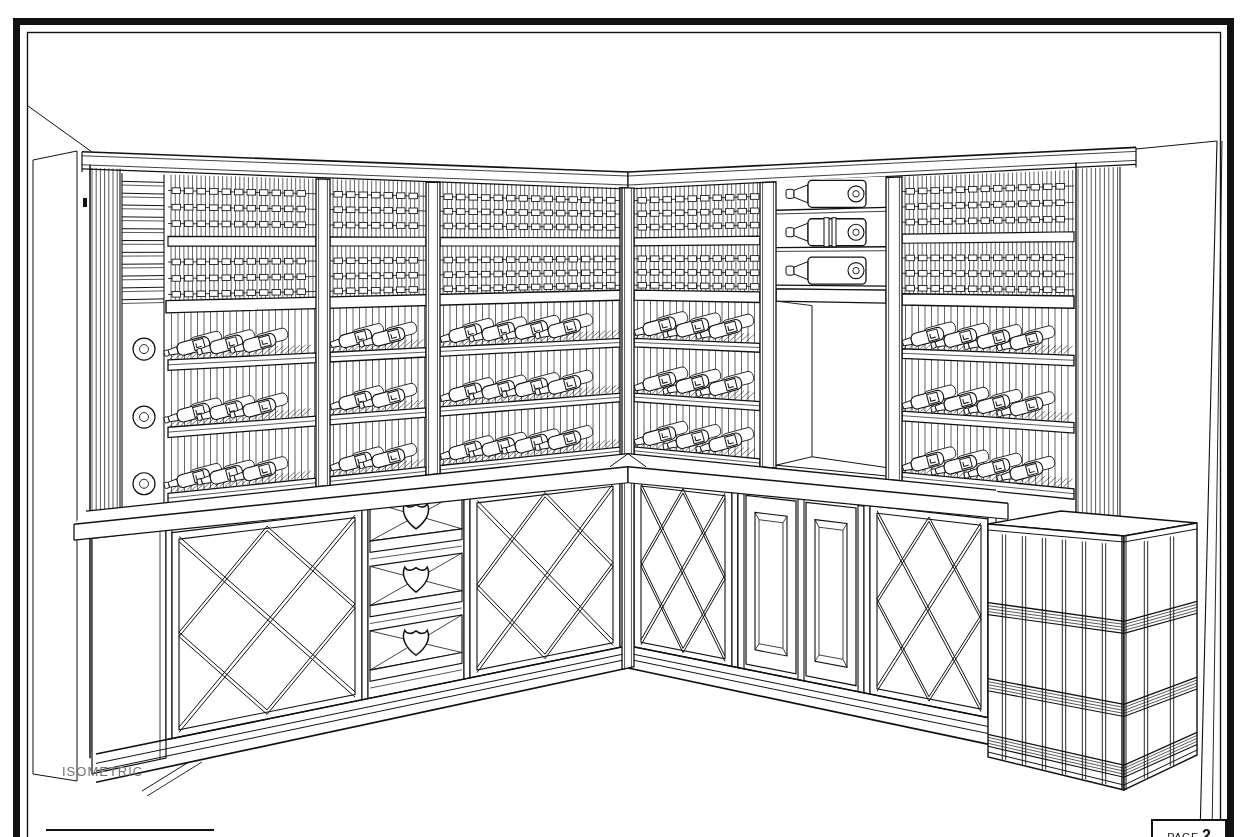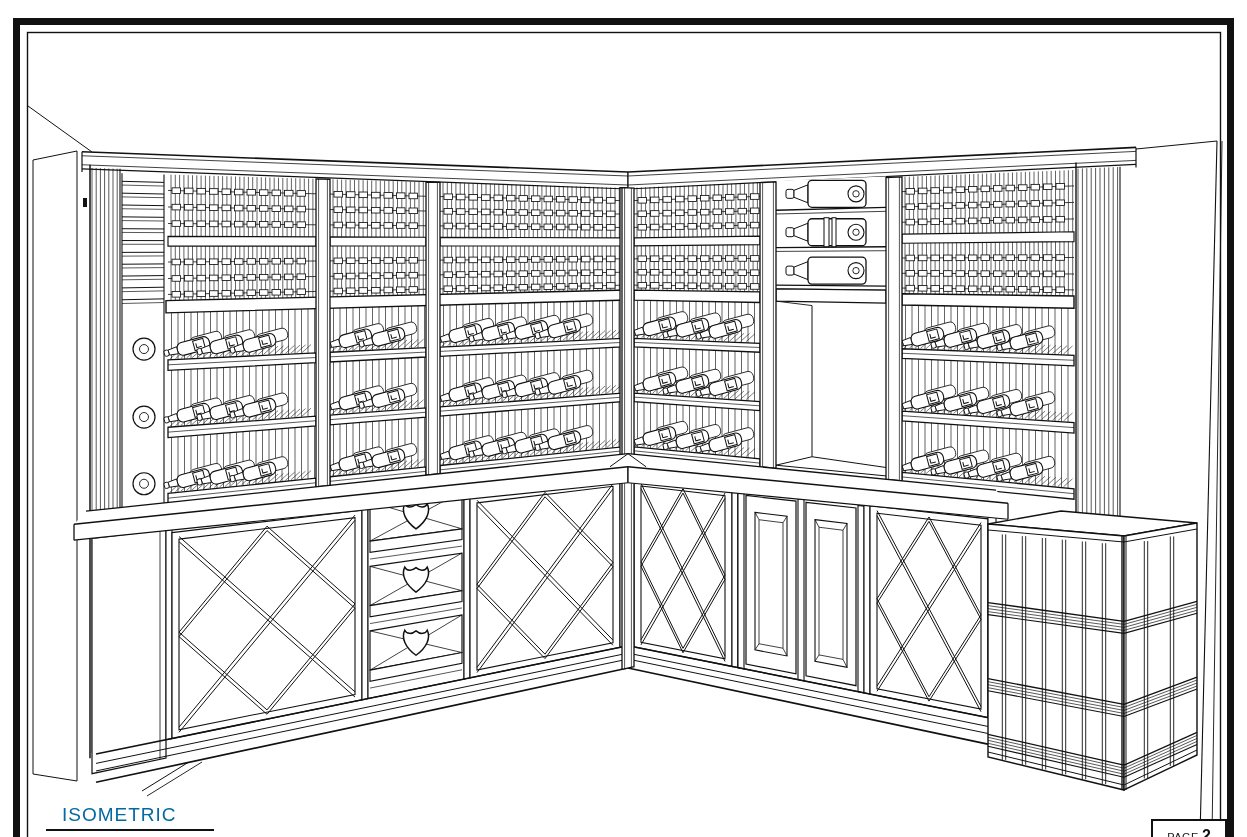--- a/index.html
+++ b/index.html
@@ -1,20 +1,20 @@
 <!DOCTYPE html>
 <html><head>
 <meta charset="utf-8">
 <style>
   html,body{margin:0;padding:0;}
   body{width:1247px;height:837px;overflow:hidden;background:#fff;position:relative;
        font-family:"Liberation Sans", sans-serif;}
   #sheet{position:absolute;inset:0;}
   svg{position:absolute;left:0;top:0;}
-  .view-label{position:absolute;left:62px;top:804px;font-size:19px;letter-spacing:1px;color:#0369a1;}
+  .view-label{position:absolute;left:62px;top:764px;font-size:13px;letter-spacing:1px;color:#737373;}
   .view-underline{position:absolute;left:46px;top:829px;width:168px;height:2px;background:#111;}
   .page-box{position:absolute;left:1151px;top:819px;width:76px;height:34px;border:2px solid #111;
             background:#fff;text-align:center;padding-top:6px;box-sizing:border-box;white-space:nowrap;}
   .page-box .pl{font-size:11px;color:#111;letter-spacing:.5px;}
   .page-box .pn{font-size:16px;color:#111;margin-left:3px;font-weight:bold;}
 </style>
 </head>
 <body>
 
 <div id="sheet">

